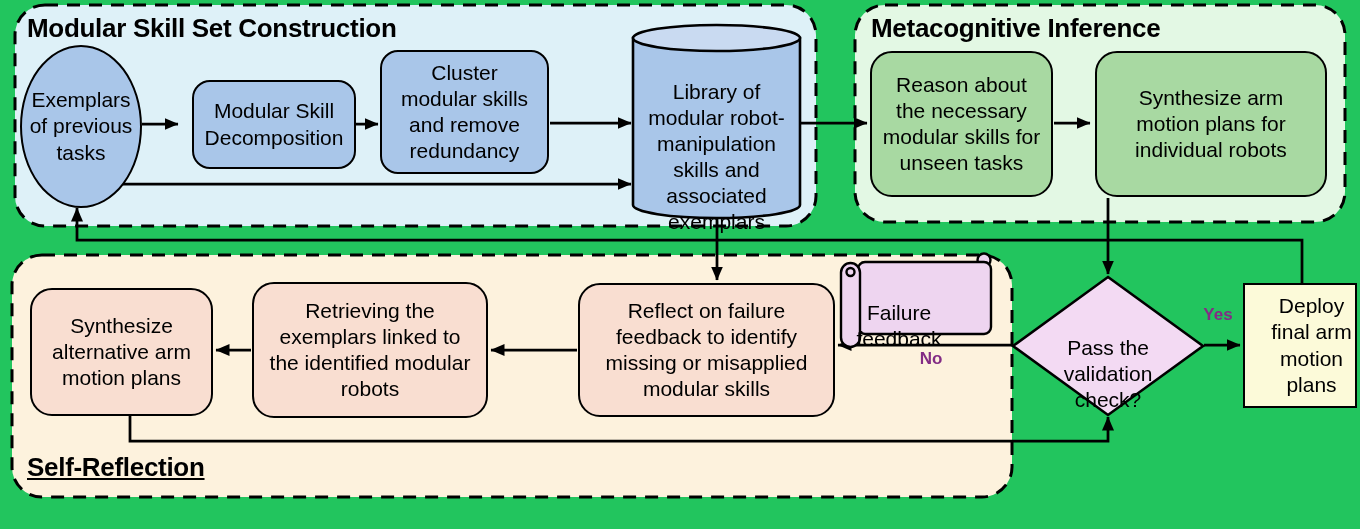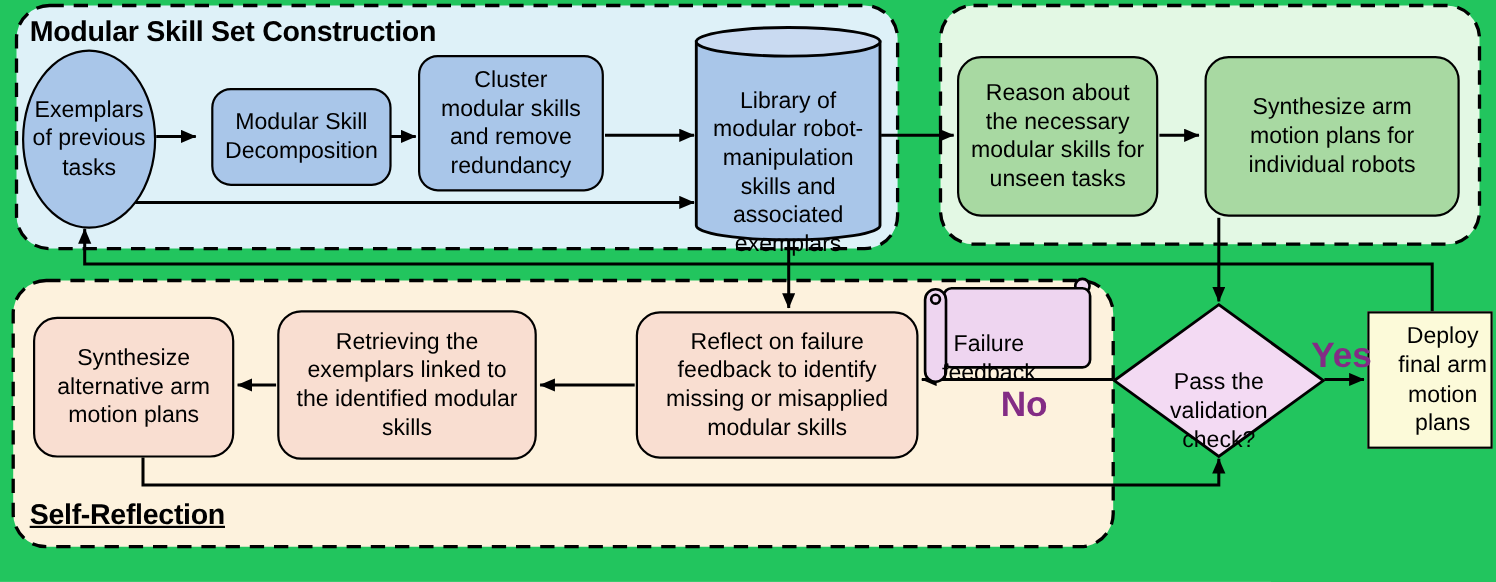--- a/index.html
+++ b/index.html
@@ -59,21 +59,21 @@
   .sec-title {
     position: absolute;
     font-weight: bold;
     font-size: 26px;
     letter-spacing: -0.3px;
     white-space: nowrap;
   }
   .decision-label {
     position: absolute;
     font-weight: bold;
-    font-size: 32px;
+    font-size: 17px;
     color: var(--decision-label);
     text-align: center;
   }
 </style>
 </head>
 <body>
 
 <div class="canvas">
 
   <svg class="layer" width="1360" height="529" viewBox="0 0 1360 529">
@@ -111,20 +111,21 @@
 
     <g>
       <circle class="scroll" cx="984" cy="260" r="6.5"></circle>
       <rect class="scroll" x="858" y="262" width="133" height="72" rx="7"></rect>
       <rect class="scroll" x="841" y="263" width="19" height="84" rx="9.5"></rect>
       <circle class="scroll" cx="850.5" cy="272" r="4"></circle>
     </g>
   </svg>
 
   <div class="sec-title" style="left:27px; top:13px;">Modular Skill Set Construction</div>
+  <div class="sec-title" style="left:871px; top:13px;">Metacognitive Inference</div>
   <div class="sec-title" style="left:27px; top:452px;text-decoration:underline;">Self-Reflection</div>
 
   <div class="box ellipse" style="left:20px; top:45px; width:122px; height:163px;">Exemplars
 of previous
 tasks</div>
 
   <div class="box blue" style="left:192px; top:80px; width:164px; height:89px;">Modular Skill
 Decomposition</div>
 
   <div class="box blue" style="left:380px; top:50px; width:169px; height:124px;">Cluster
@@ -148,21 +149,21 @@
 motion plans for
 individual robots</div>
 
   <div class="box salmon" style="left:30px; top:288px; width:183px; height:128px;">Synthesize
 alternative arm
 motion plans</div>
 
   <div class="box salmon" style="left:252px; top:282px; width:236px; height:136px;">Retrieving the
 exemplars linked to
 the identified modular
-skills</div>
+robots</div>
 
   <div class="box salmon" style="left:578px; top:283px; width:257px; height:134px;">Reflect on failure
 feedback to identify
 missing or misapplied
 modular skills</div>
 
   <div class="overlay-label" style="left:834px; top:262px; width:130px; height:72px;">Failure
 feedback</div>
 
   <div class="overlay-label" style="left:1040px; top:298px; width:136px; height:96px;">Pass the

